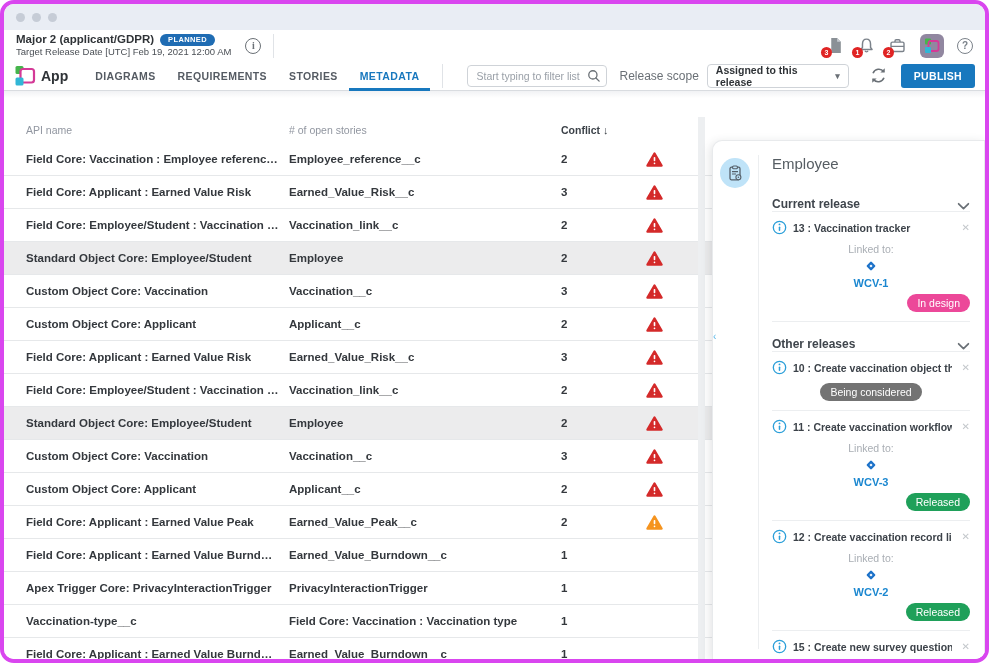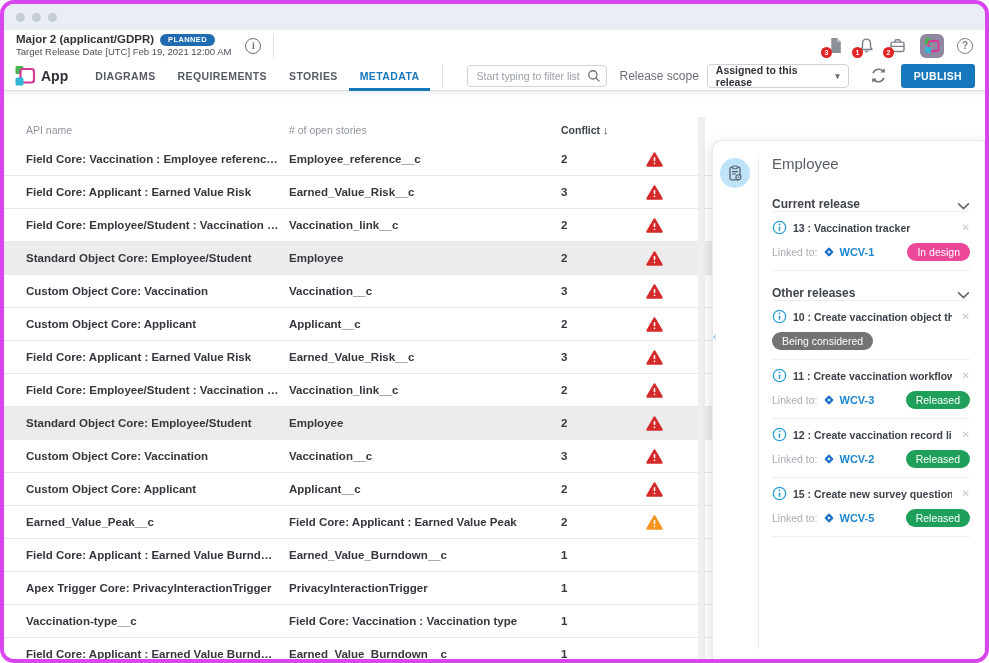--- a/index.html
+++ b/index.html
@@ -91,21 +91,21 @@
                 overflow:hidden; }
   .panel-title { font-size:15px; color:#565d63; margin-bottom:10px; }
   .psec { display:flex; align-items:flex-end; height:30px; border-bottom:1px solid #eceef0;
           font-size:12px; font-weight:bold; color:#3f454c; }
   .psec svg { margin-left:auto; }
   .pitem { border-bottom:1px solid #eceef0; padding:8px 0 9px 0; }
   .pitem-head { display:flex; align-items:center; gap:6px; }
   .pitem-title { font-size:10.5px; font-weight:bold; color:#3c4249; white-space:nowrap;
                  overflow:hidden; flex:1; }
   .close-x { color:#c3c7cb; font-size:10px; margin-left:4px; }
-  .pitem-sub { display:flex; align-items:center; gap:5px; margin-top:8px; }
+  .pitem-sub { display:flex; align-items:center; gap:5px; margin-top:8px;flex-direction:column; }
   .linked { font-size:10.5px; color:#a9aeb4; }
   .wcv { font-size:11px; font-weight:bold; color:#1b87d0; text-decoration:none; }
   .badge { margin-left:auto; color:#fff; font-size:10.5px; padding:3px 10px; border-radius:11px; }
   .badge.design { background:#ec4899;border-radius:9px; }
   .badge.released { background:#1fa05a; }
   .badge.considered { background:#737373; margin-left:0; }
   .sub-left { margin-top:8px; display:flex; }
 </style>
 </head>
 <body>
@@ -347,22 +347,22 @@
     <span class="c-conf">
             <svg width="17" height="15" viewBox="0 0 24 22">
   <path d="M12 2 L22.5 20 H1.5 Z" fill="#d42a2a" stroke="#d42a2a" stroke-width="3" stroke-linejoin="round"></path>
   <rect x="10.8" y="7.5" width="2.4" height="6.2" rx="1.1" fill="#fff"></rect>
   <rect x="10.8" y="15.4" width="2.4" height="2.4" rx="1.1" fill="#fff"></rect>
             </svg>
           </span>
   </div>
 
   <div class="trow">
+    <span class="cell">Field Core: Applicant : Earned Value Peak</span>
     <span class="cell">Earned_Value_Peak__c</span>
-    <span class="cell">Field Core: Applicant : Earned Value Peak</span>
     <span class="c-num">2</span>
     <span class="c-conf">
             <svg width="17" height="15" viewBox="0 0 24 22">
   <path d="M12 2 L22.5 20 H1.5 Z" fill="#f5941f" stroke="#f5941f" stroke-width="3" stroke-linejoin="round"></path>
   <rect x="10.8" y="7.5" width="2.4" height="6.2" rx="1.1" fill="#fff"></rect>
   <rect x="10.8" y="15.4" width="2.4" height="2.4" rx="1.1" fill="#fff"></rect>
             </svg>
           </span>
   </div>
 

